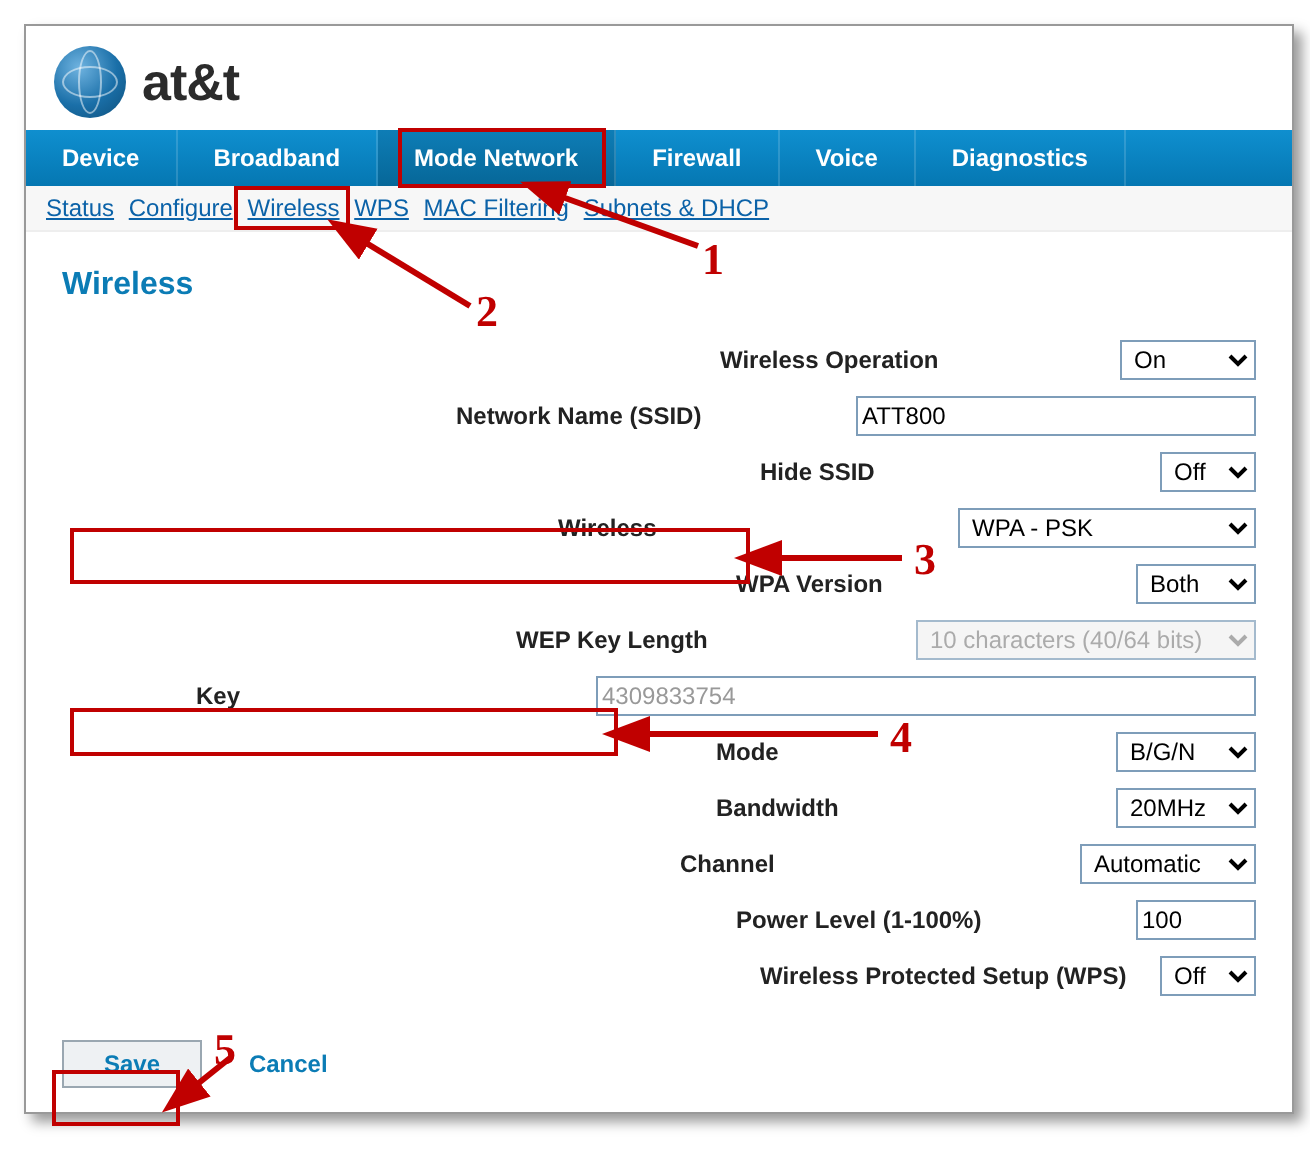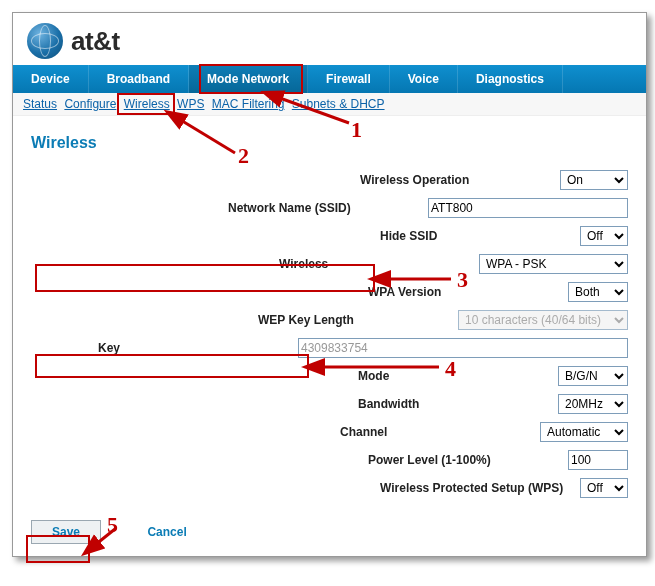--- a/index.html
+++ b/index.html
@@ -110,21 +110,21 @@
   .btn {
     display:inline-block;
     min-width:70px;
     text-align:center;
     font-size:12px;
     font-weight:bold;
     color:#0b7cb5;
     background:#eef1f3;
     border:1px solid #9aa7b1;
     padding:4px 14px;
-    margin-right:38px;
+    margin-right:15px;
     cursor:pointer;
   }
   .btn.link {
     border:none;
     background:none;
     text-decoration:none;
     color:#0b7cb5;
     min-width:auto;
     padding:4px;
   }

